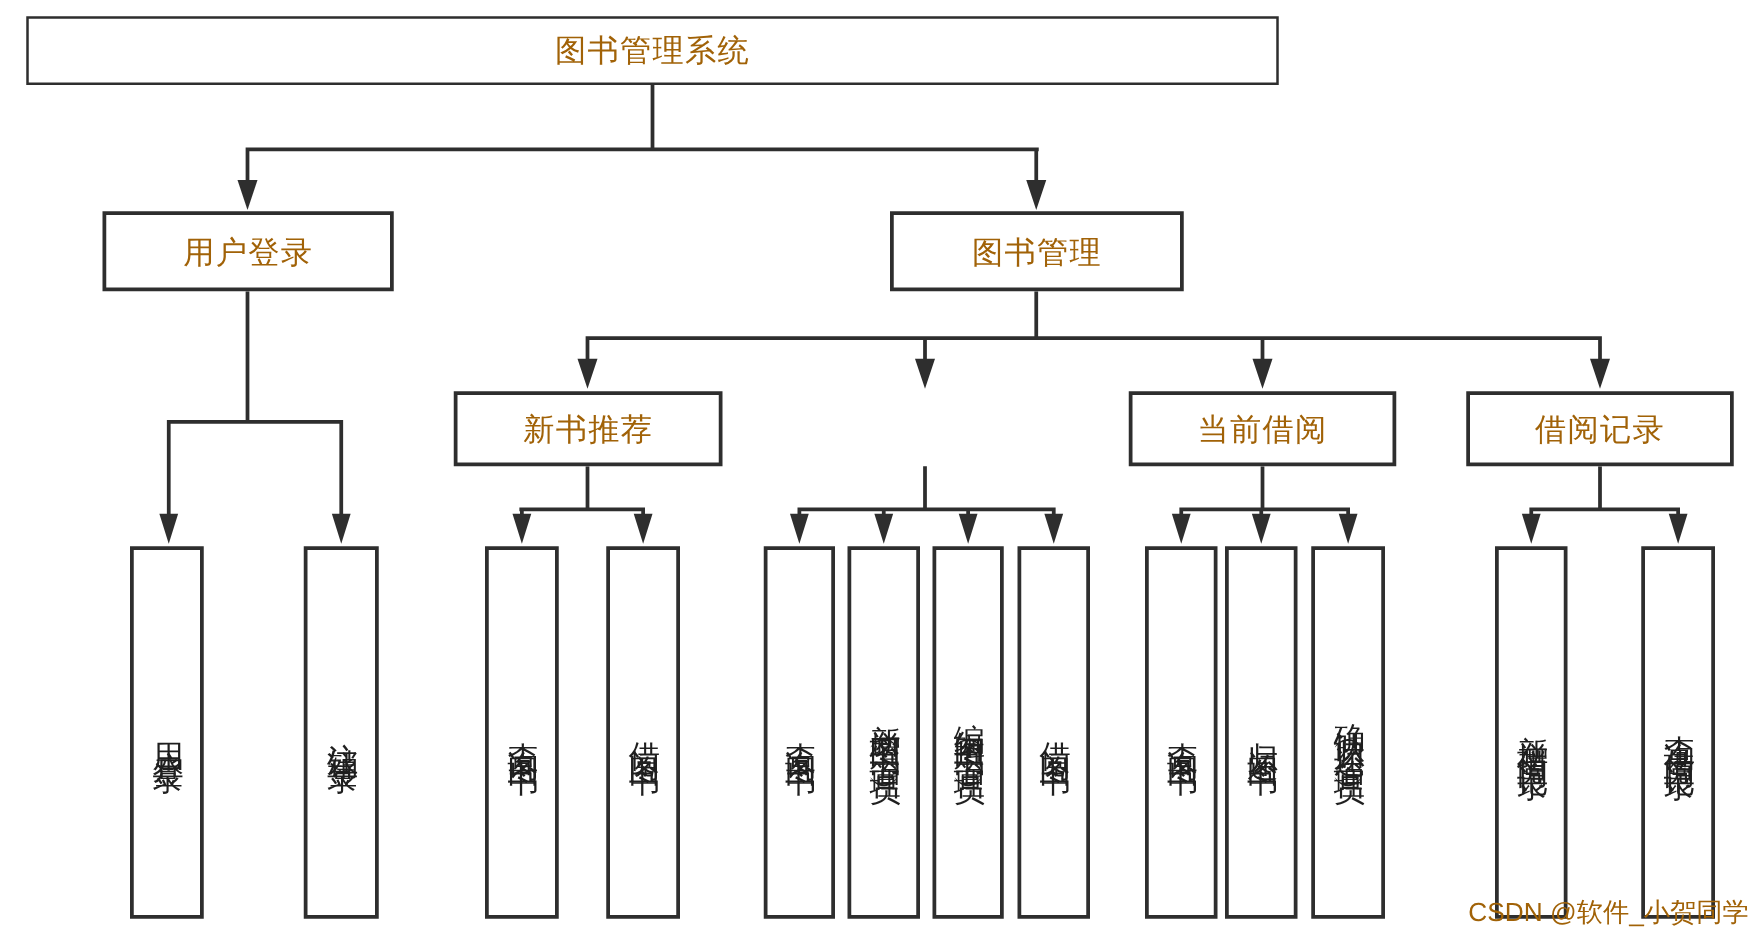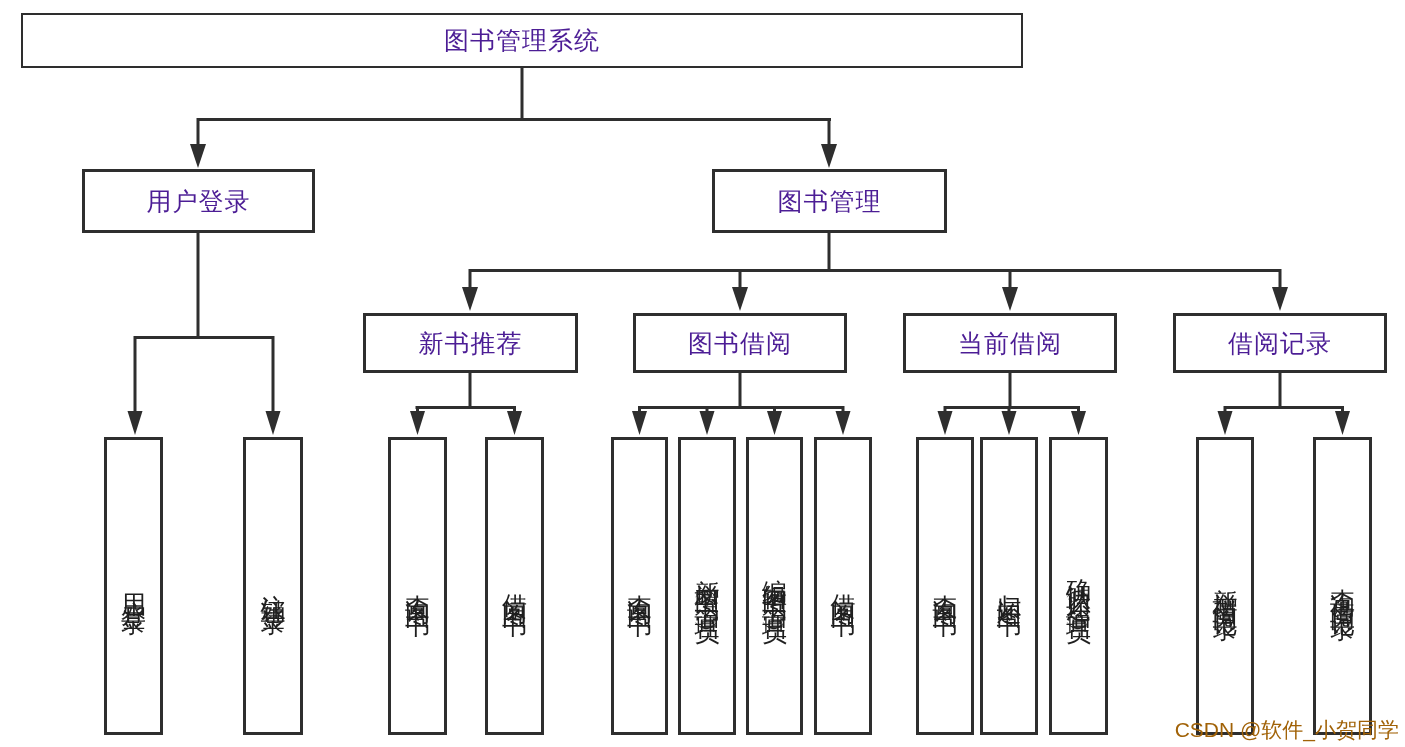--- a/index.html
+++ b/index.html
@@ -20,21 +20,21 @@
     position: absolute;
     background: #ffffff;
     border: 3px solid #2e2e2e;
     display: flex;
     align-items: center;
     justify-content: center;
     box-sizing: border-box;
   }
   .htext {
     font-size: 25px;
-    color: #4c1d95;
+    color: #a16207;
     letter-spacing: 1px;
     white-space: nowrap;
   }
   .vnode {
     position: absolute;
     background: #ffffff;
     border: 3px solid #2e2e2e;
     display: flex;
     align-items: center;
     justify-content: center;
@@ -130,23 +130,20 @@
   <div class="hnode" style="left:82px; top:169px; width:233px; height:64px;">
     <span class="htext">用户登录</span>
   </div>
   <div class="hnode" style="left:363px; top:313px; width:215px; height:60px;">
     <span class="htext">新书推荐</span>
   </div>
 
   <div class="hnode" style="left:712px; top:169px; width:235px; height:64px;">
     <span class="htext">图书管理</span>
   </div>
-  <div class="hnode" style="left:633px; top:313px; width:214px; height:60px;">
-    <span class="htext">图书借阅</span>
-  </div>
   <div class="hnode" style="left:1173px; top:313px; width:214px; height:60px;">
     <span class="htext">借阅记录</span>
   </div>
   <div class="hnode" style="left:903px; top:313px; width:214px; height:60px;">
     <span class="htext">当前借阅</span>
   </div>
 
   <div class="vnode" style="left:104px; width:59px;">
     <span class="vtext">用户登录</span>
   </div>

